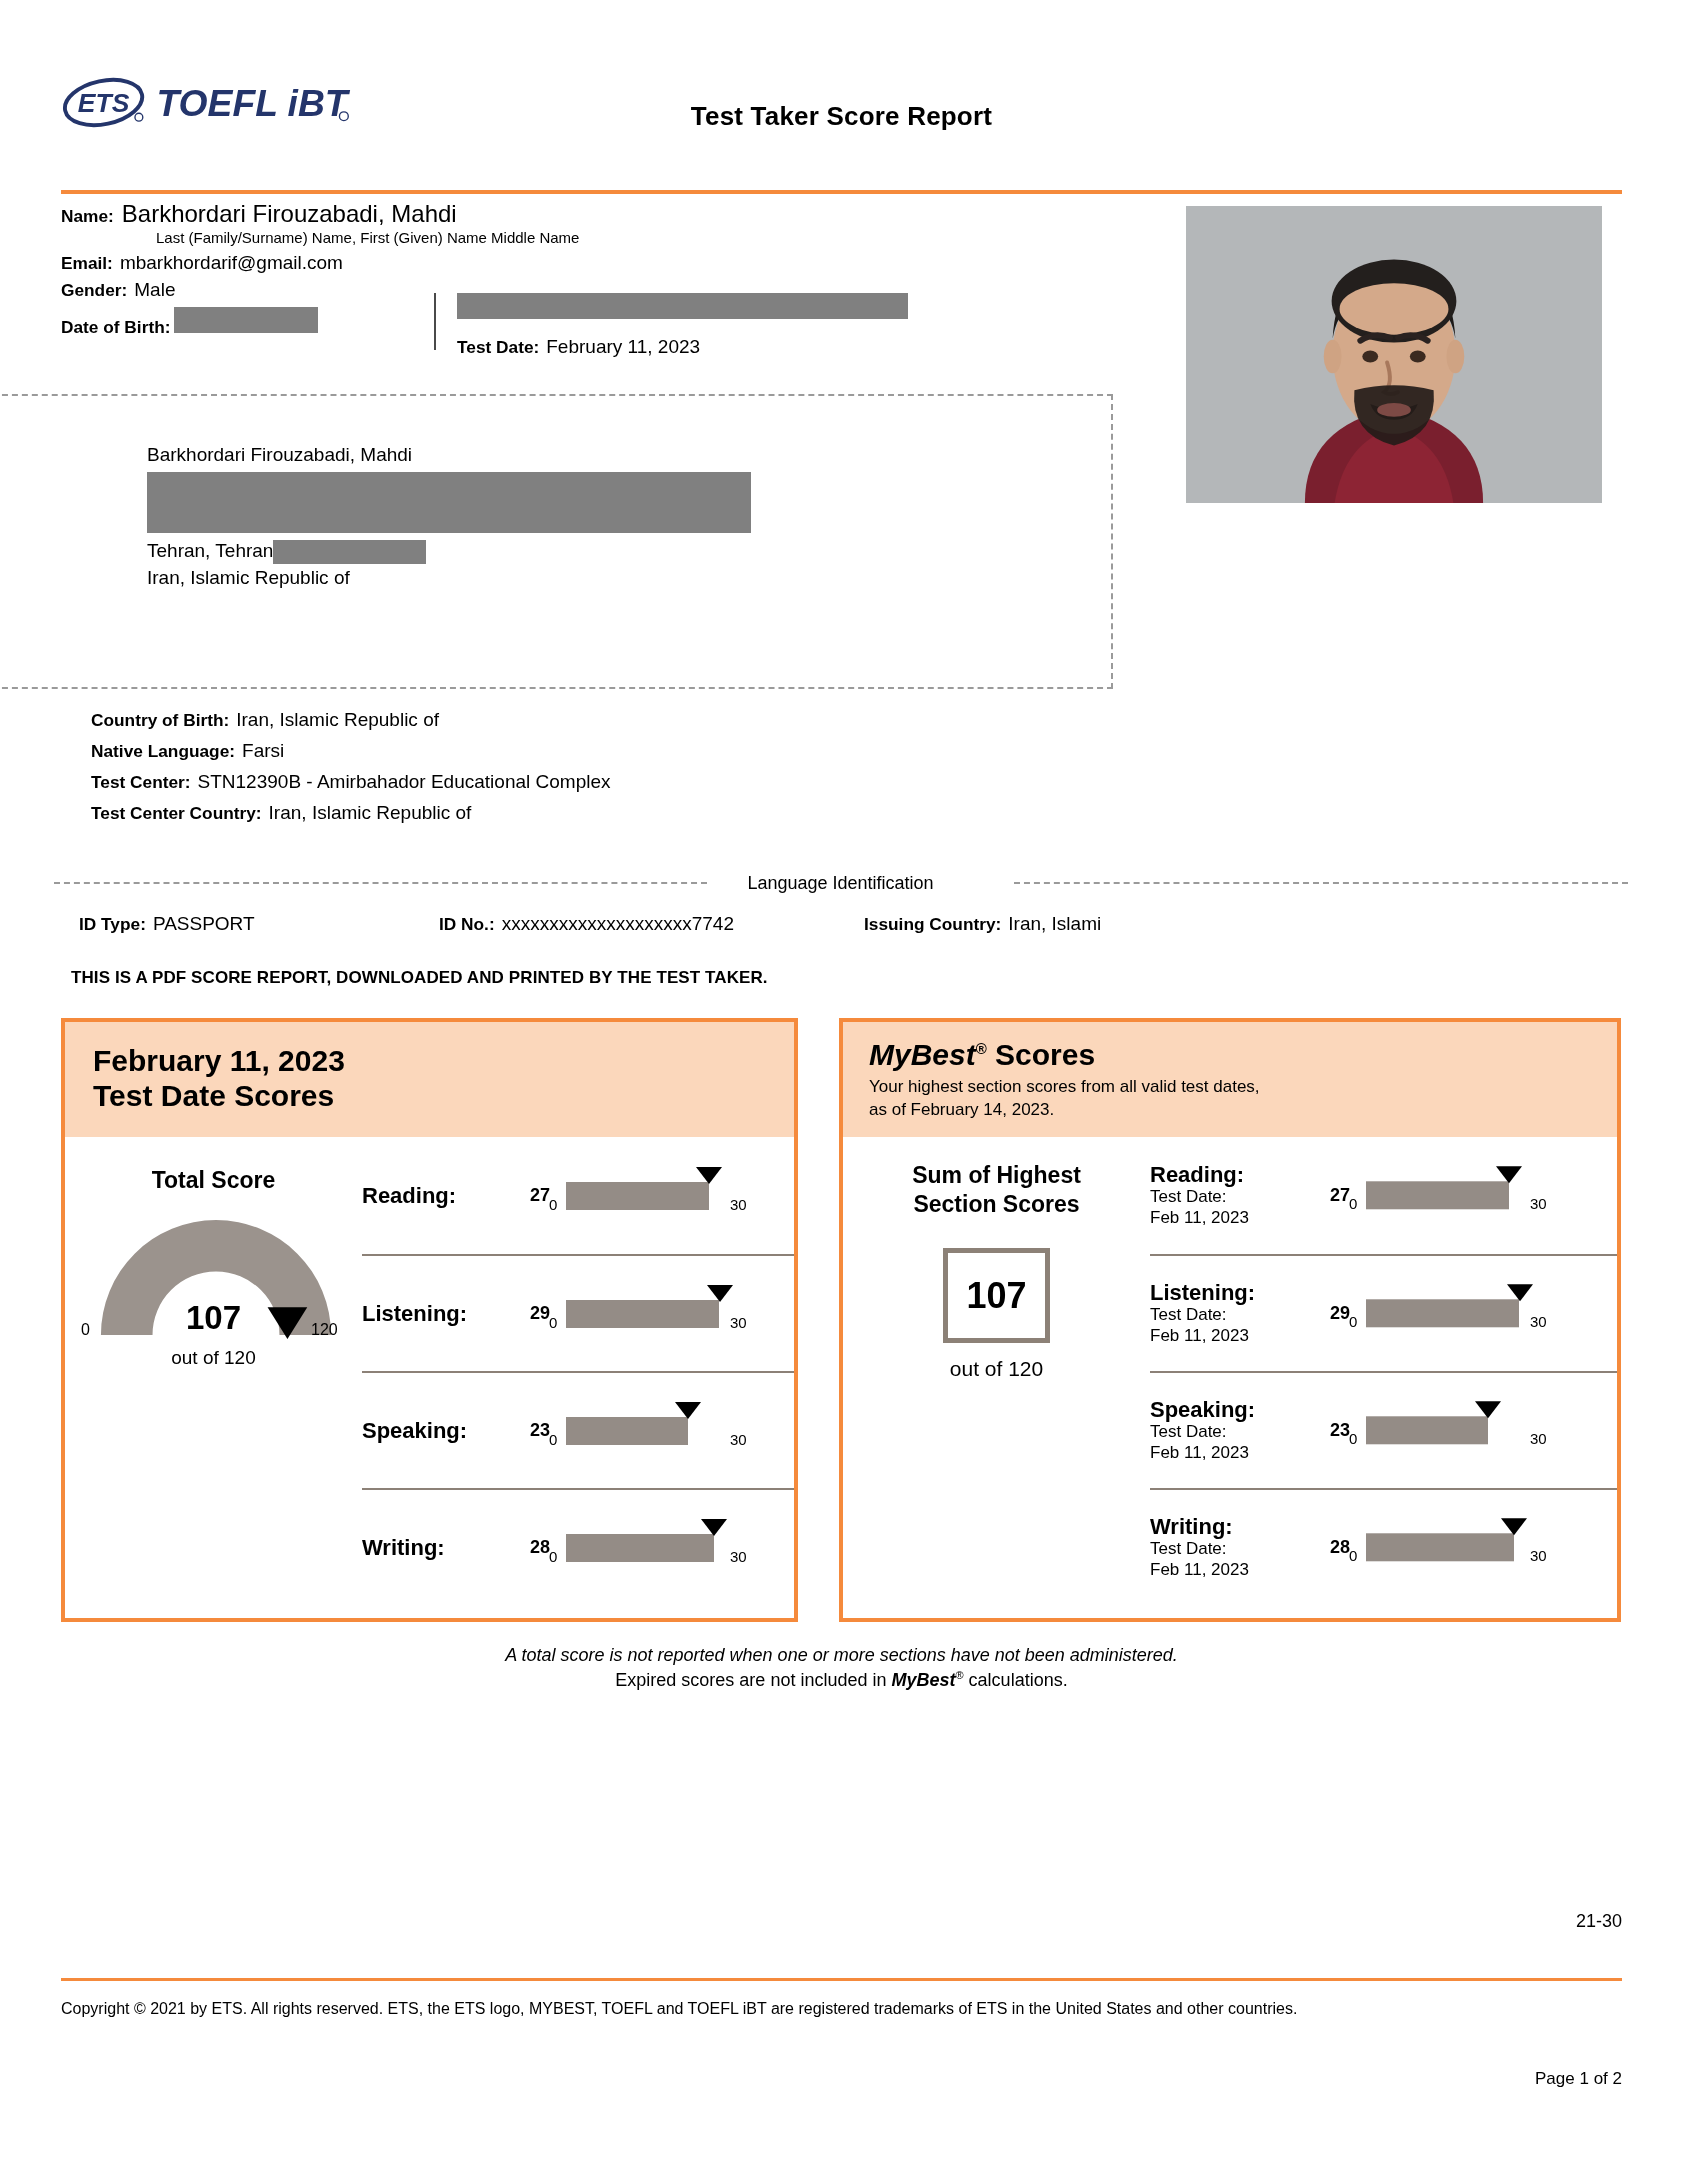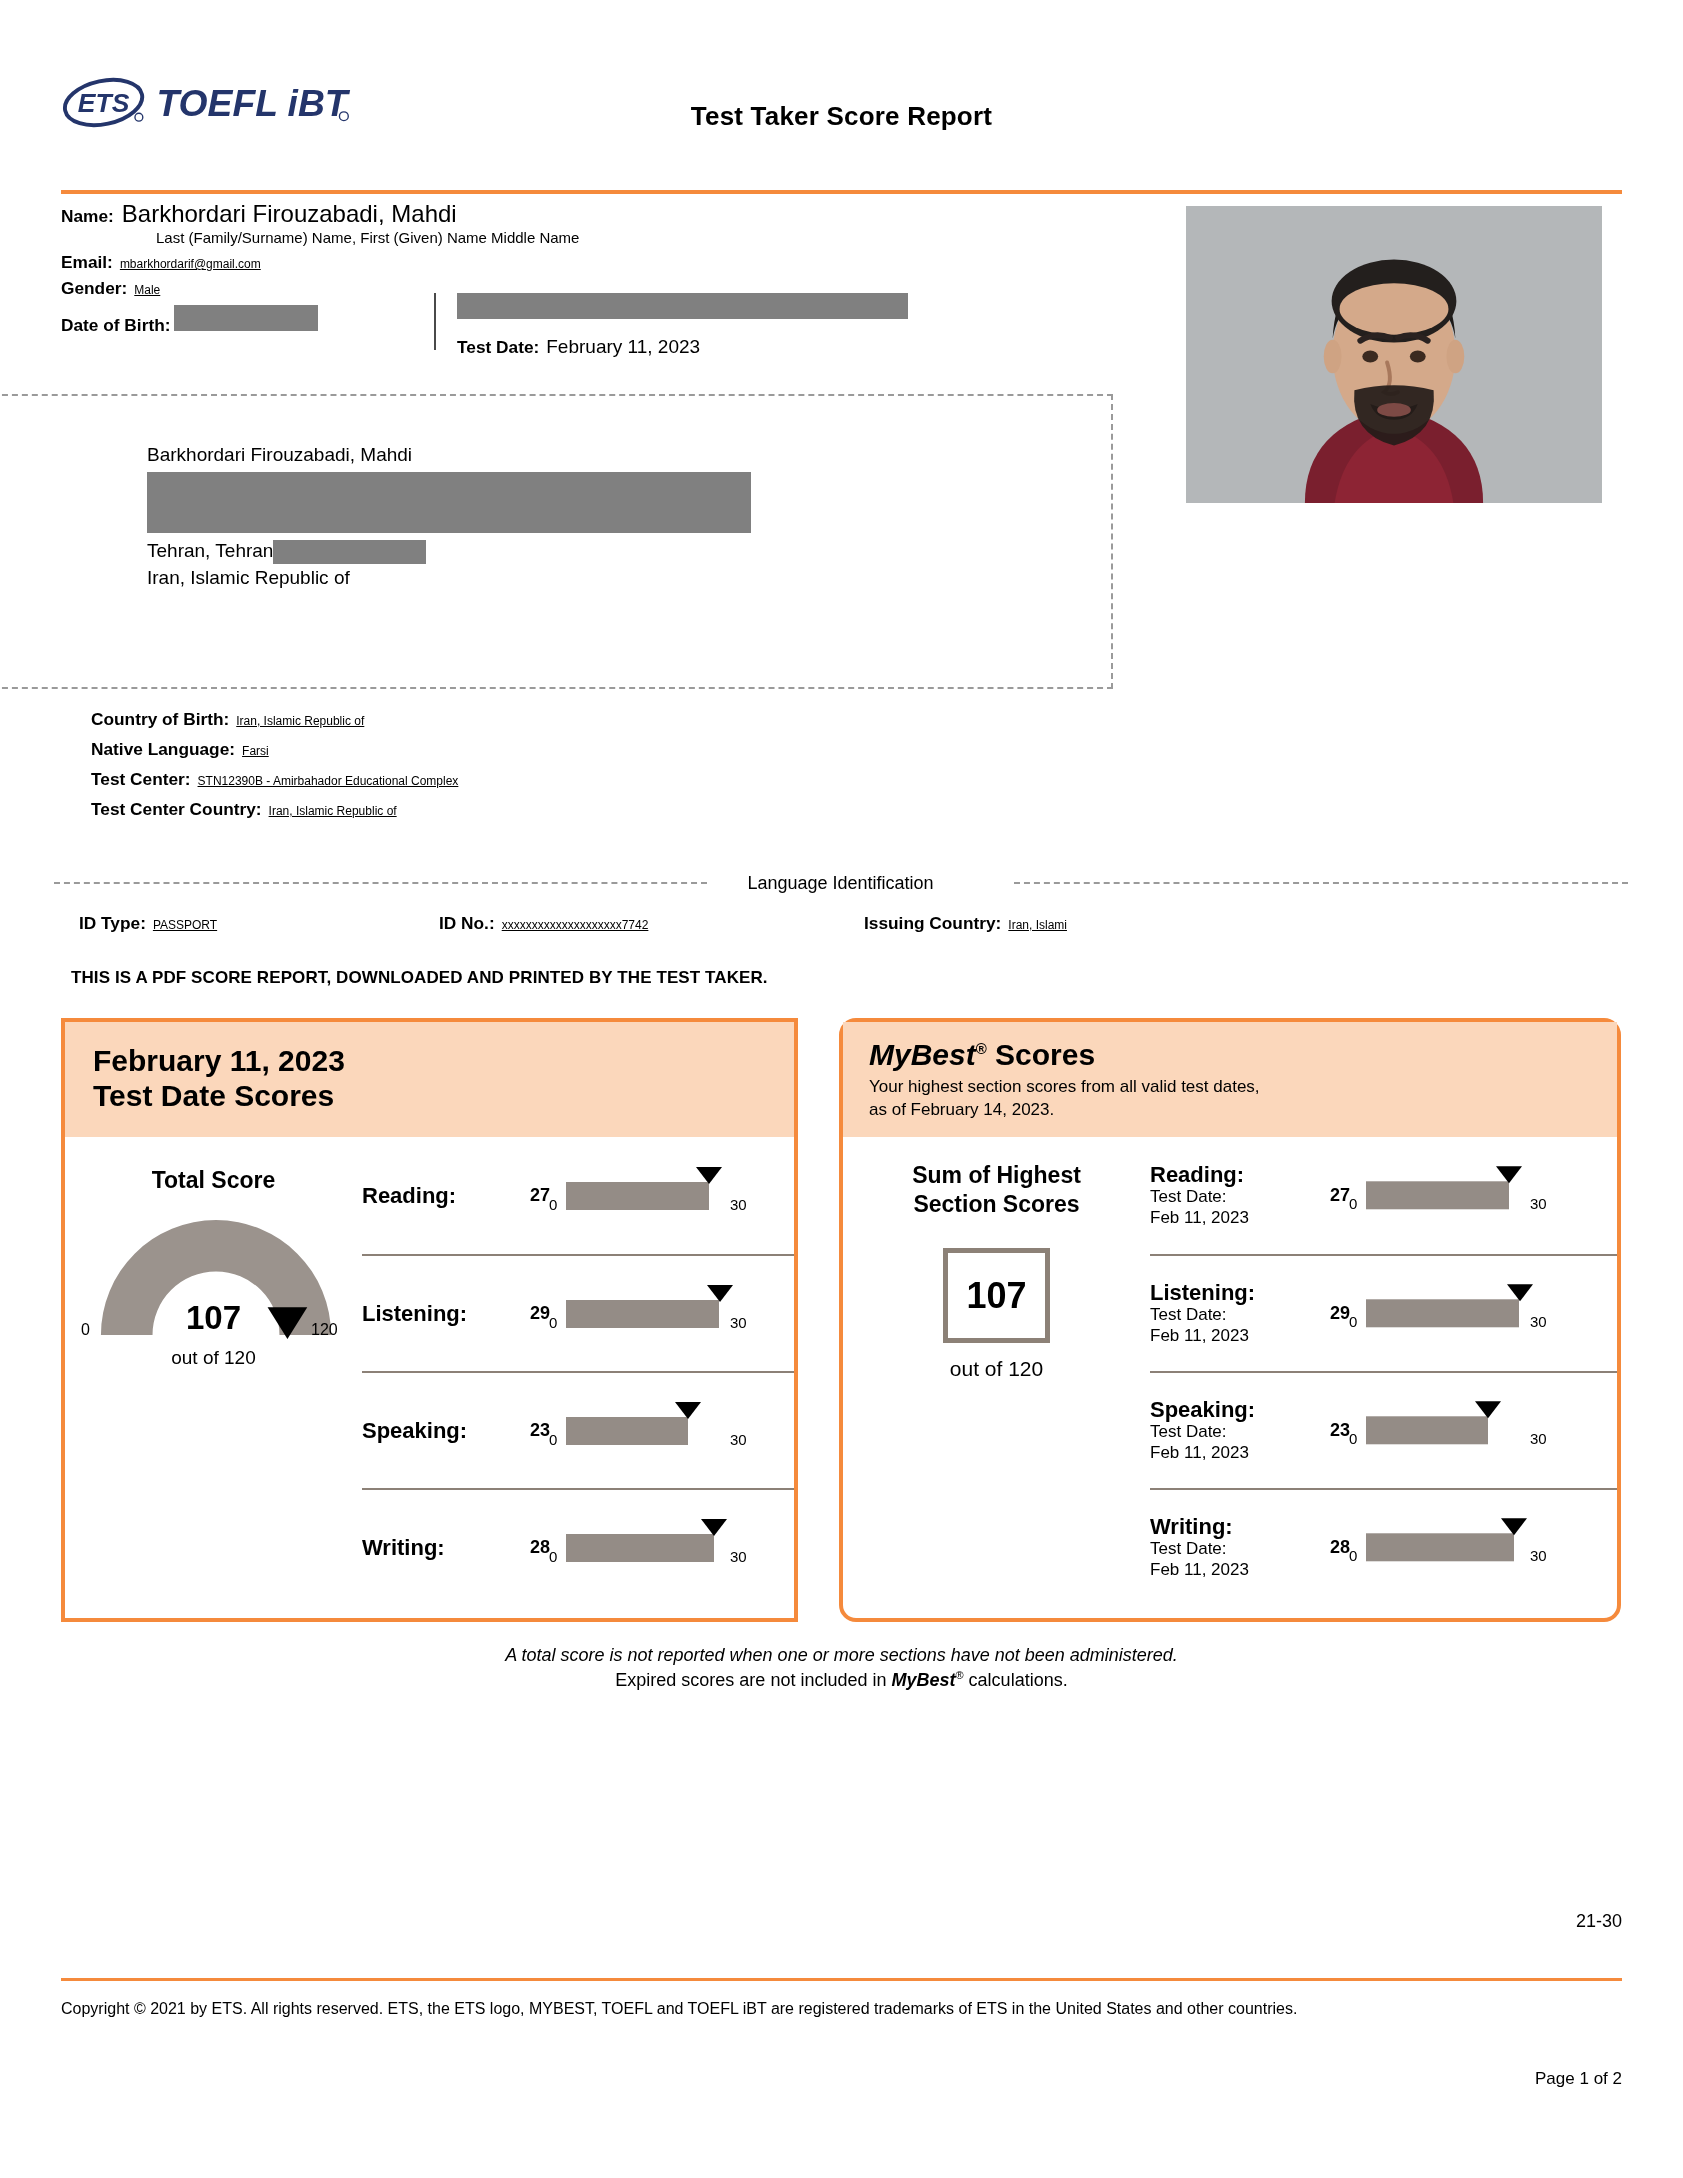--- a/index.html
+++ b/index.html
@@ -26,21 +26,21 @@
     position:absolute; left:61px; right:61px;
     height:4px; background:#f58a3c;
   }
   #rule-top { top:190px; }
 
   
   .ident { position:absolute; left:61px; top:200px; width:1049px; }
   .idrow { display:flex; align-items:baseline; margin-bottom:2px; }
   .lab { font-weight:bold; font-size:17.3px; white-space:nowrap; }
   .val { font-size:19px; margin-left:7px; white-space:nowrap; }
-  .val-sm { font-size:12px; margin-left:7px;text-decoration:underline; }
+  .val-sm { font-size:19px; margin-left:7px; }
   .name-val { font-size:24px; margin-left:8px; }
   .name-sub { font-size:15px; margin-left:95px; margin-top:-1px; margin-bottom:6px; }
 
   .redact { background:#808080; display:inline-block; vertical-align:middle; }
 
   .gender-row { margin-top:5px; }
   .dob-row { margin-top:6px; position:relative; }
 
   .divider-vert {
     position:absolute; left:434px; top:293px;
@@ -89,21 +89,21 @@
 
   .pdf-notice {
     position:absolute; left:71px; top:968px;
     font-size:17px; font-weight:bold; letter-spacing:0.1px;
   }
 
   
   .panels { position:absolute; left:61px; top:1018px; width:1560px; height:604px; }
   .panel { position:absolute; top:0; border:4px solid #f58a3c; box-sizing:border-box; background:#fff; height:604px; }
   #panel-left { left:0; width:737px; }
-  #panel-right { left:778px; width:782px;border-radius:17px; }
+  #panel-right { left:778px; width:782px; }
   .panel-head { background:#fbd7bb; box-sizing:border-box; }
   #head-left { height:115px; padding:22px 0 0 28px; }
   #head-right { height:115px; padding:16px 0 0 26px; }
   .panel-title { font-size:30px; font-weight:bold; line-height:1.15; }
   .panel-title-2 { font-size:30px; font-weight:bold; line-height:1.15; }
   .mybest-title { font-size:30px; font-weight:bold; }
   .mybest-title em { font-style:italic; }
   .mybest-title sup { font-size:15px; vertical-align:super; font-style:normal; font-weight:bold; }
   .mybest-sub { font-size:17px; line-height:1.35; margin-top:4px; }
 

